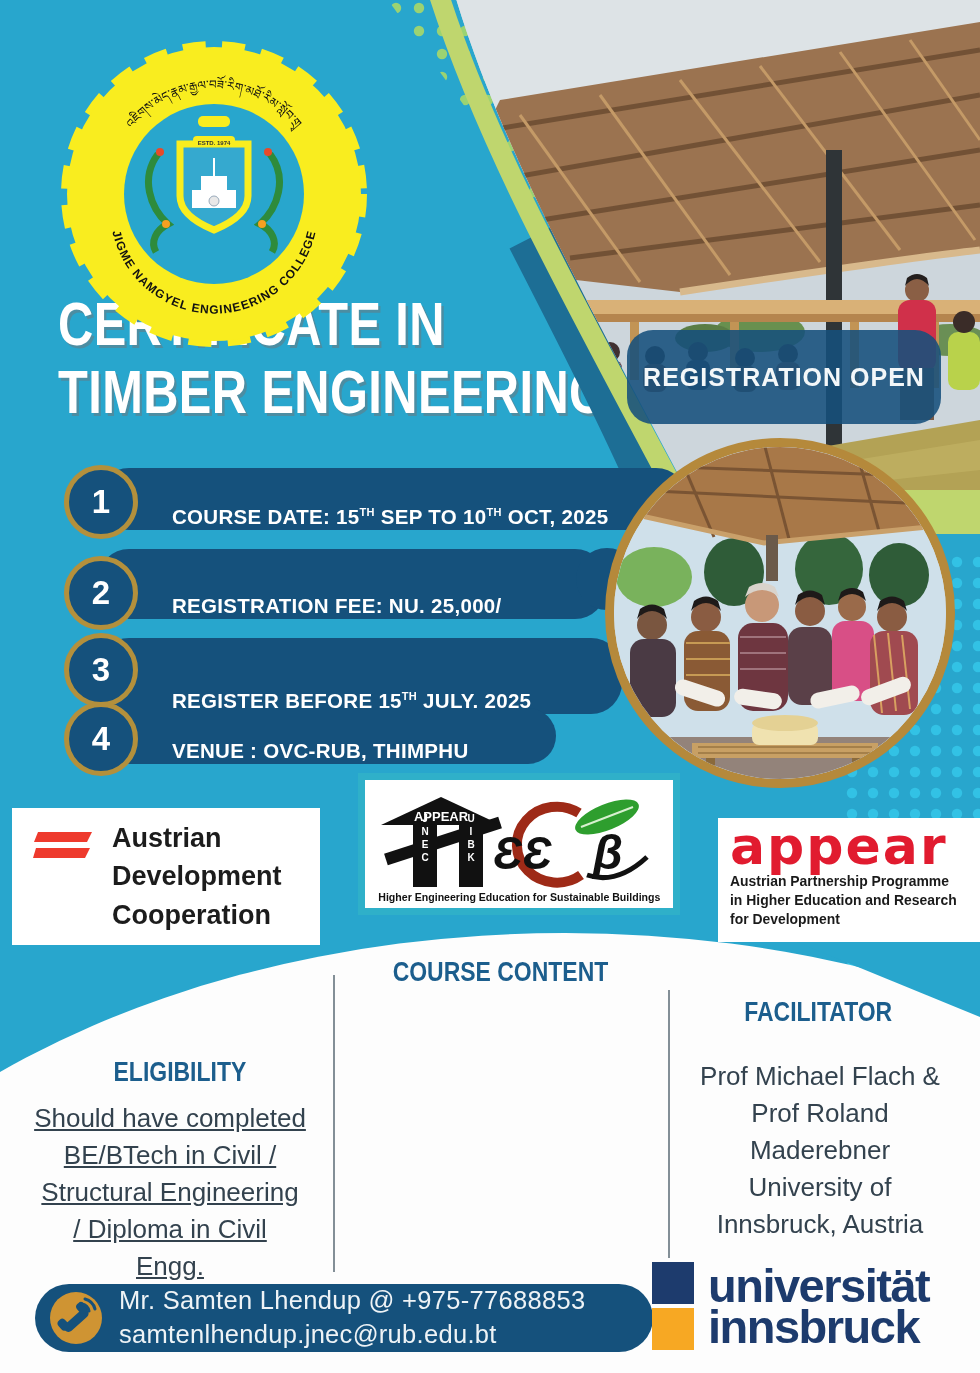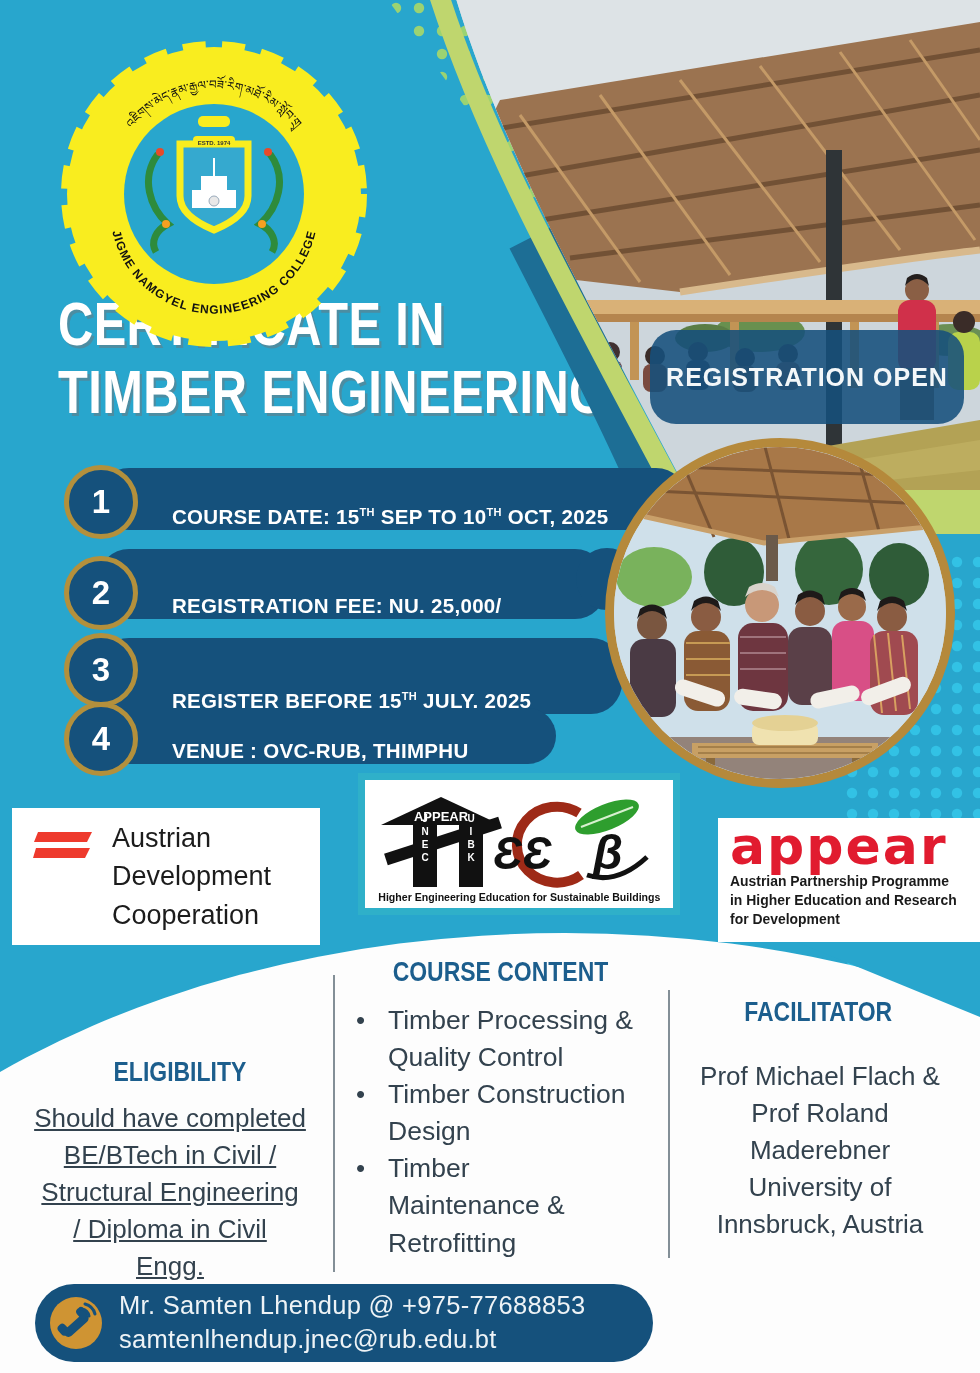--- a/index.html
+++ b/index.html
@@ -28,41 +28,41 @@
 
   
   .circphoto{left:605px;top:438px;width:332px;height:332px;border-radius:50%;
              border:9px solid #b5893b;overflow:hidden;z-index:3;background:#cfe0ea;}
   .bluedot{left:576px;top:548px;width:62px;height:62px;border-radius:50%;background:#15517c;z-index:2;}
   .greenpatch{left:876px;top:490px;width:104px;height:44px;background:#bfd66e;z-index:1;}
 
   
   .adcbox{left:12px;top:808px;width:308px;height:137px;background:#fff;z-index:5;
           display:flex;align-items:center;}
-  .adctext{color:#1c1c1c;font-size:27px;line-height:1.42;white-space:pre-line;margin-left:14px;}
+  .adctext{color:#1c1c1c;font-size:27px;line-height:1.42;white-space:pre-line;margin-left:14px;font-weight:bold;}
   .heebbox{left:358px;top:773px;width:322px;height:142px;background:#fff;border:7px solid #2fb0c9;
            box-sizing:border-box;z-index:5;display:flex;flex-direction:column;align-items:center;justify-content:flex-end;}
   .heebtag{color:#111;font-weight:700;font-size:11.5px;white-space:nowrap;transform:scaleX(.92);margin-bottom:5px;}
   .appearbox{left:718px;top:818px;width:262px;height:124px;background:#fff;z-index:5;padding:2px 0 0 12px;box-sizing:border-box;}
   .appearword{color:#e11b2f;font-weight:600;font-size:52px;letter-spacing:2px;line-height:1.0;font-family:"DejaVu Sans",sans-serif;}
   .appearsub{color:#1a1a1a;font-weight:700;font-size:14.5px;line-height:1.3;white-space:pre-line;transform:scaleX(.96);transform-origin:left;}
 
   
   .ellipse{left:-285px;top:933px;width:1700px;height:1100px;border-radius:50%;background:#fdfdfd;z-index:4;}
   .cyanwedge{left:770px;top:931px;width:210px;height:86px;background:#28a6cd;z-index:4;
              clip-path:polygon(100% 0,0 0,100% 100%);}
   .colhead{color:#1c5e8d;font-weight:800;font-size:28px;text-align:center;z-index:6;}
   .coltext{color:#33424e;font-size:26px;line-height:1.42;text-align:center;white-space:pre-line;z-index:6;margin-top:8px;}
   .divider{width:2px;background:#5a6a74;opacity:.75;z-index:6;}
   .bullets{z-index:6;color:#33424e;font-size:26.5px;line-height:1.4;}
   .bullets .bi{position:relative;padding-left:36px;white-space:pre-line;}
   .bullets .bi::before{content:"•";position:absolute;left:4px;top:0;font-size:26px;}
 
   
-  .contact{left:35px;top:1284px;width:618px;height:78px;background:#15517c;border-radius:39px;
+  .contact{left:35px;top:1284px;width:618px;height:68px;background:#15517c;border-radius:39px;
            display:flex;align-items:center;z-index:7;color:#eef3f6;}
   .contact .lines{margin-left:16px;font-size:25.5px;font-weight:500;line-height:1.32;letter-spacing:.3px;}
 
   
   .uibk{left:652px;top:1262px;z-index:7;display:flex;align-items:center;}
   .uibk .sq1{width:42px;height:42px;background:#1d3b6d;}
   .uibk .sq2{width:42px;height:42px;background:#f7a823;margin-top:4px;}
   .uibk .txt{margin-left:14px;color:#1d3b6d;font-weight:700;font-size:47px;line-height:.88;letter-spacing:-1.5px;}
 
   svg text{font-family:"Liberation Sans",sans-serif;}
@@ -192,21 +192,21 @@
       <rect x="-22" y="2" width="44" height="18" fill="#fff"></rect>
       <circle cx="0" cy="13" r="5" fill="#e8e8e8" stroke="#9ab" stroke-width="1"></circle>
     </g>
   </svg>
 
   <div class="abs title">
     <div><span class="sqz">CERTIFICATE IN</span></div>
     <div><span class="sqz">TIMBER ENGINEERING</span></div>
   </div>
 
-  <div class="abs badge" style="z-index:2;margin-left:23px;">
+  <div class="abs badge" style="z-index:2;">
     <div>REGISTRATION OPEN</div>
   </div>
 
   <div class="abs numcirc" style="left:64px;top:465px;">
       <span>1</span>
     </div>
   <div class="abs pill" style="left:98px;top:468px;width:515px;height:62px;z-index:2;">
     <div><span>COURSE DATE: 15</span><sup>TH</sup><span> SEP TO 10</span><sup>TH</sup><span> OCT, 2025</span></div>
   </div>
 
@@ -355,29 +355,20 @@
   <div class="abs colhead" style="left:30px;top:1056px;width:300px;">
     <span class="sqzc">ELIGIBILITY</span></div>
   <div class="abs coltext" style="left:2px;top:1092px;width:336px;text-decoration:underline;">Should have completed
 BE/BTech in Civil /
 Structural Engineering
 / Diploma in Civil
 Engg.</div>
 
   <div class="abs colhead" style="left:350px;top:956px;width:300px;">
     <span class="sqzc">COURSE CONTENT</span></div>
-  <div class="abs bullets" style="left:352px;top:1002px;width:308px;">
-    <div class="bi">Timber Processing &amp;
-Quality Control</div>
-    <div class="bi">Timber Construction
-Design</div>
-    <div class="bi">Timber
-Maintenance &amp;
-Retrofitting</div>
-  </div>
 
   <div class="abs colhead" style="left:668px;top:996px;width:300px;">
     <span class="sqzc">FACILITATOR</span></div>
   <div class="abs coltext" style="left:672px;top:1050px;width:296px;">Prof Michael Flach &amp;
 Prof Roland
 Maderebner
 University of
 Innsbruck, Austria</div>
 
   <div class="abs contact">
@@ -390,14 +381,24 @@
       </g>
       <path d="M33,13 a9,9 0 0 1 7,7" stroke="#15517c" stroke-width="3" fill="none" stroke-linecap="round"></path>
       <path d="M36,8 a14,14 0 0 1 10,10" stroke="#15517c" stroke-width="3" fill="none" stroke-linecap="round"></path>
     </svg>
     <div class="lines">
       <div>Mr. Samten Lhendup @ +975-77688853</div>
       <div>samtenlhendup.jnec@rub.edu.bt</div>
     </div>
   </div>
 
+  <div class="abs uibk">
+    <div>
+      <div class="sq1"></div>
+      <div class="sq2"></div>
+    </div>
+    <div class="txt">
+      <div>universität</div>
+      <div>innsbruck</div>
+    </div>
+  </div>
 
 </div>
 
 </body></html>

